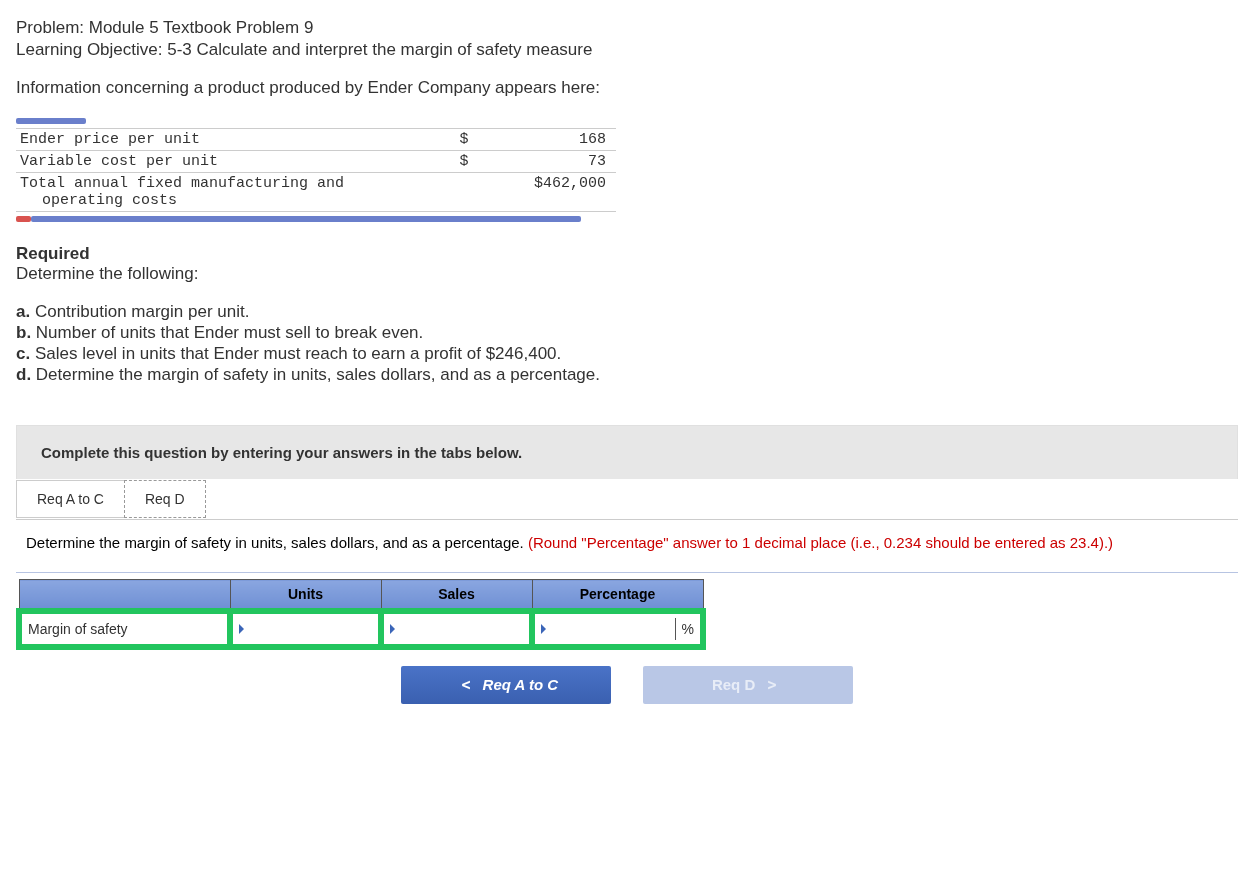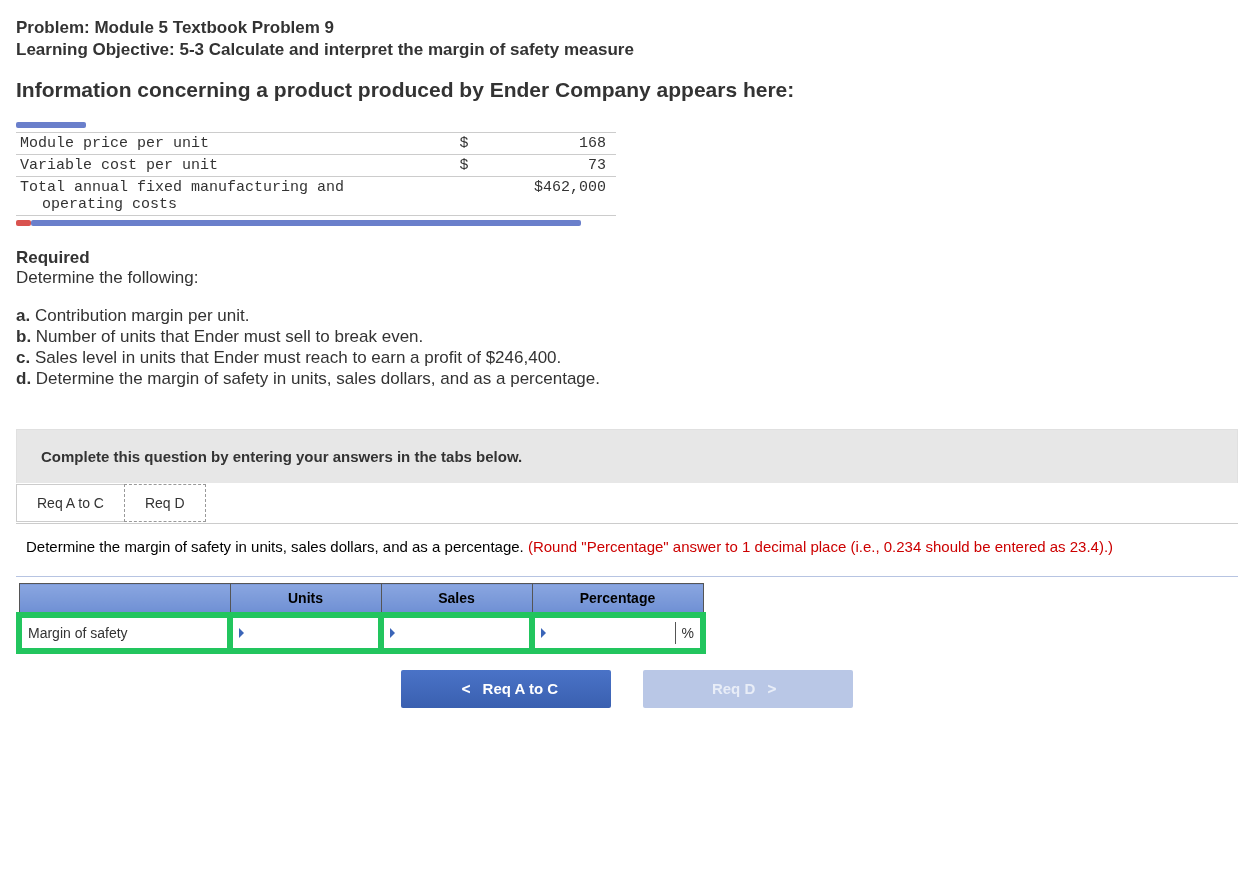--- a/index.html
+++ b/index.html
@@ -5,31 +5,30 @@
   body {
     font-family: Arial, Helvetica, sans-serif;
     font-size: 16px;
     color: #333;
     margin: 0;
     padding: 16px;
     width: 1254px;
     box-sizing: border-box;
   }
   .header-line {
-    font-weight: bold;
+    font-weight: normal;
     color: #333;
     font-size: 17px;
     margin: 2px 0;
   }
   .intro-text {
     margin-top: 18px;
     margin-bottom: 18px;
-    font-size: 21px;
+    font-size: 17px;
     color: #333;
-    font-weight: bold;
   }
   .data-table-wrap {
     margin-bottom: 20px;
   }
   .scroll-indicator {
     height: 10px;
     width: 600px;
     background: #fff;
     position: relative;
     margin-bottom: 2px;
@@ -193,41 +192,42 @@
     margin: 0 14px;
     font-weight: bold;
     font-size: 15px;
     color: #fff;
     text-align:center;
     cursor:pointer;
     border-radius:2px;
   }
   .nav-btn.prev {
     background: linear-gradient(#4a73c7, #3a60b0);
+    font-style: italic;
   }
   .nav-btn.next {
     background: #b9c7e6;
     color: #e8edf7;
   }
   .nav-btn .chev { font-family: monospace; padding: 0 8px;}
 </style>
 </head>
 <body>
 
 <div class="header-line">Problem: Module 5 Textbook Problem 9</div>
 <div class="header-line">Learning Objective: 5-3 Calculate and interpret the margin of safety measure</div>
 
 <div class="intro-text">Information concerning a product produced by Ender Company appears here:</div>
 
 <div class="data-table-wrap">
   <div class="scroll-indicator top"></div>
   <table class="data-table">
     <tbody>
         <tr>
-      <td class="label">Module price per unit</td>
+      <td class="label">Ender price per unit</td>
       <td class="sym">$</td>
       <td class="val">168</td>
     </tr>
     <tr>
       <td class="label">Variable cost per unit</td>
       <td class="sym">$</td>
       <td class="val">73</td>
     </tr>
     <tr>
       <td class="label">

